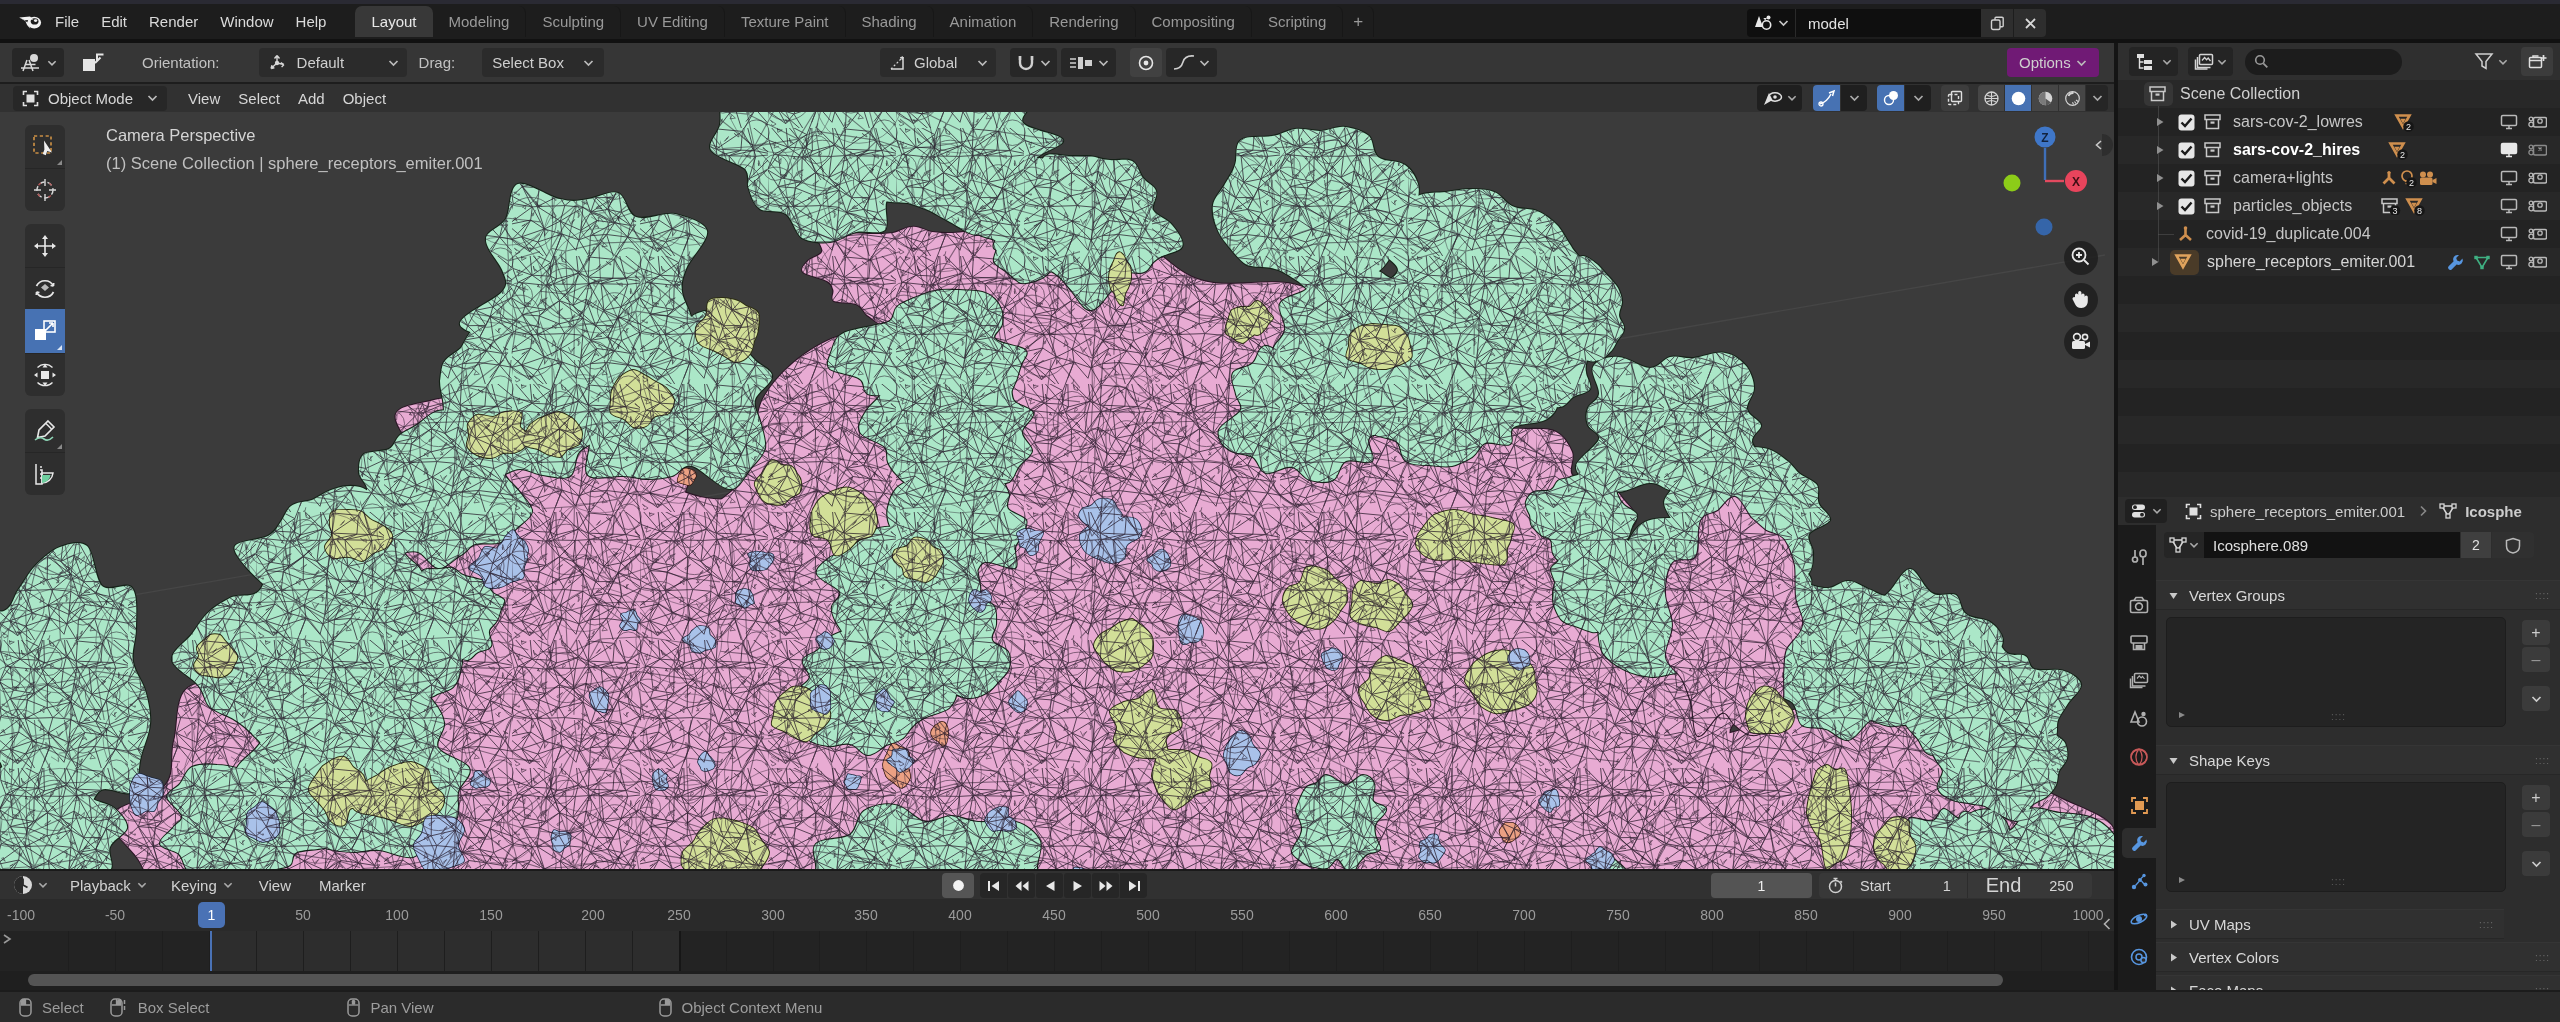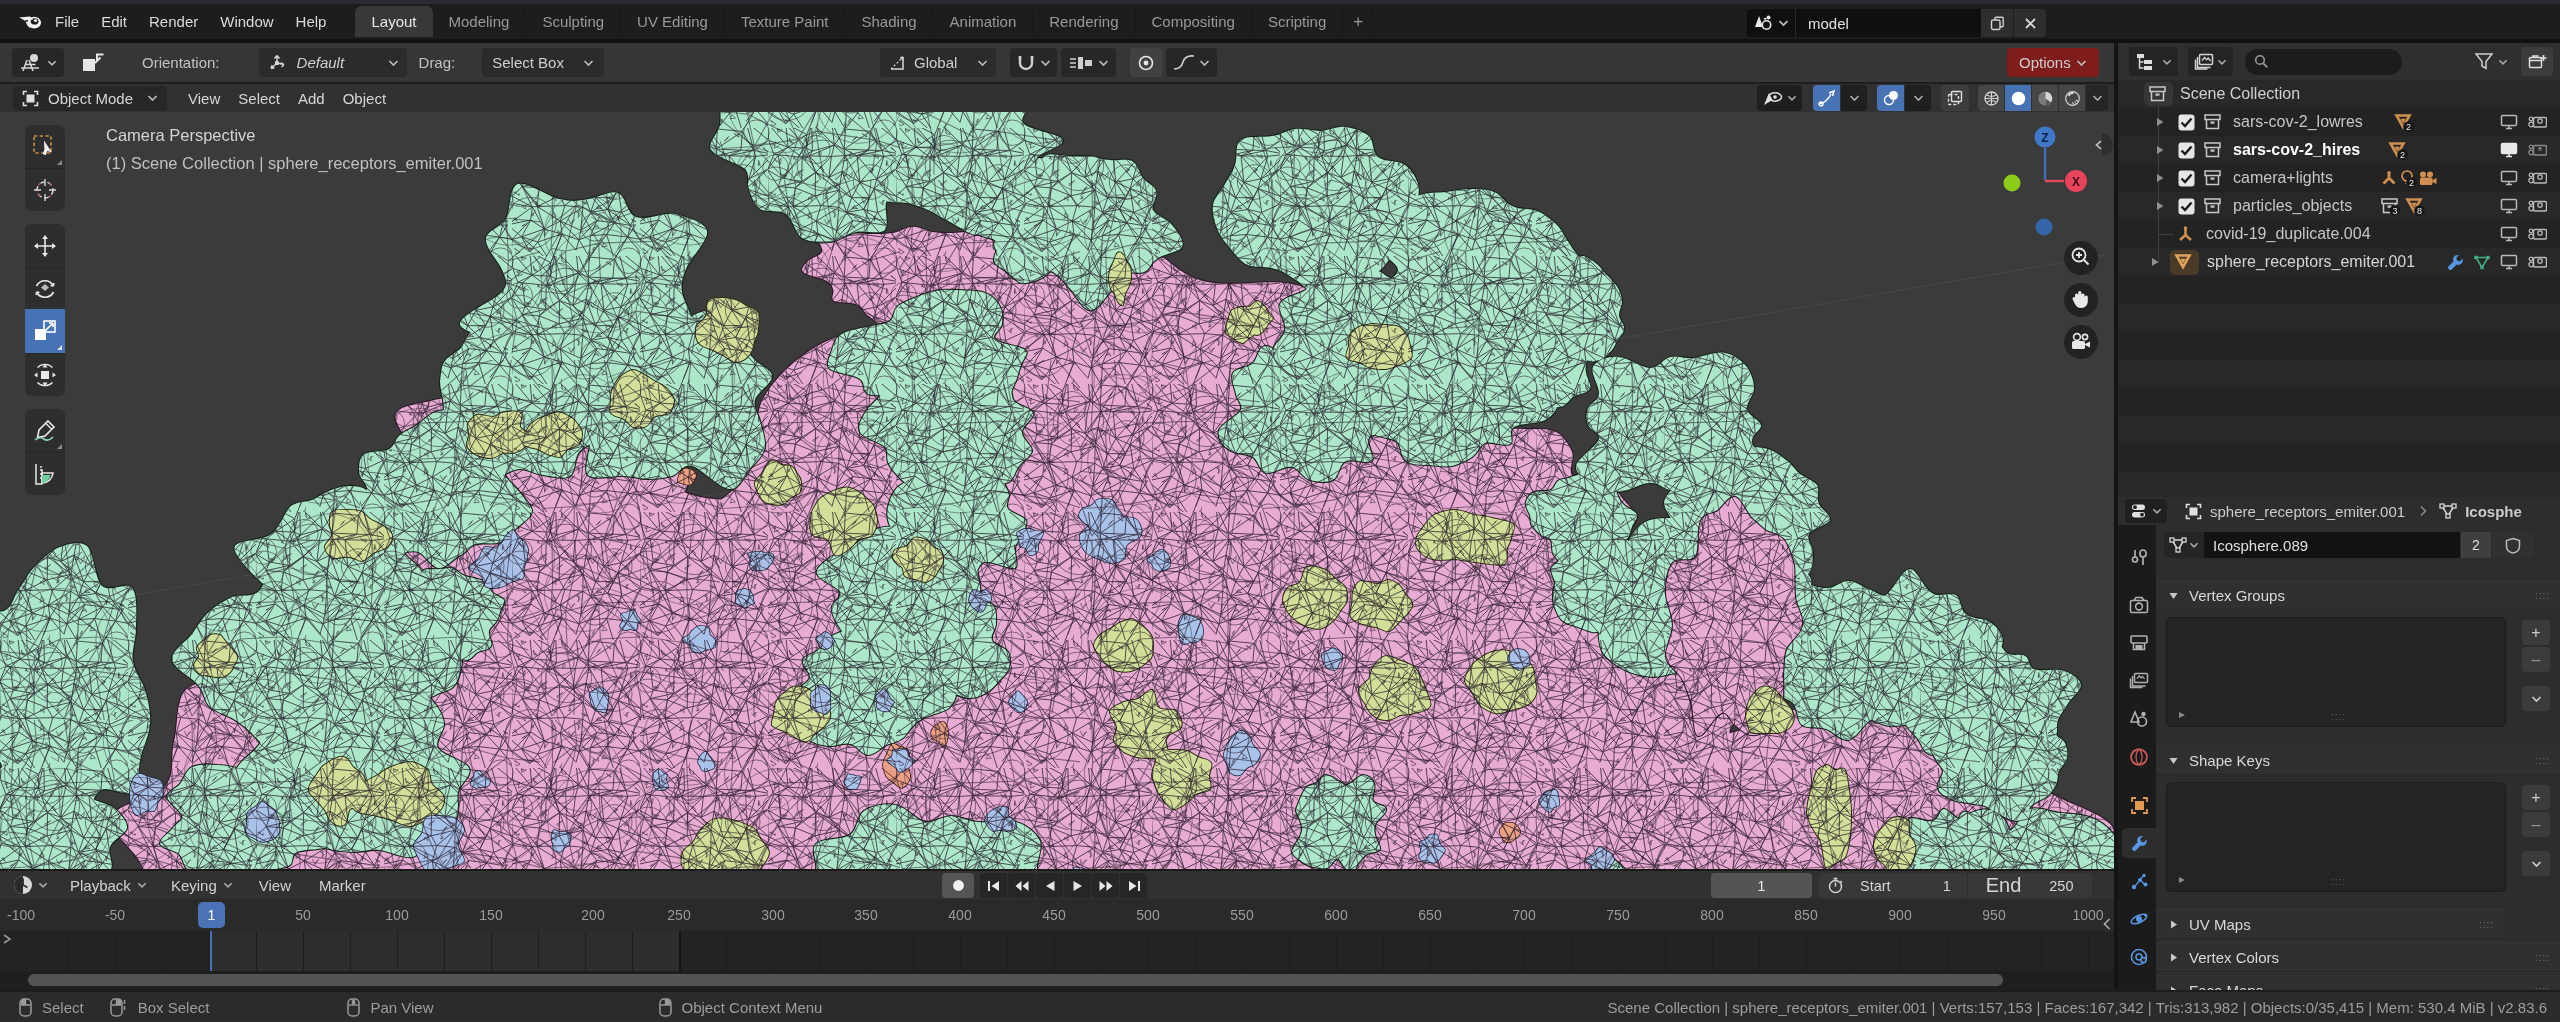--- a/index.html
+++ b/index.html
@@ -139,21 +139,21 @@
     </div>
     <div style="width:16px"></div>
     <svg width="26" height="24" viewBox="0 0 26 24">
       <rect x="3" y="8" width="12" height="12" fill="#e6e6e6"></rect>
       <path d="M17 10 V3.5 H23.5 M20.5 6.5 L15 12" stroke="#e6e6e6" stroke-width="2" fill="none"></path>
       <path d="M23.5 9 V3.5 H18" stroke="#e6e6e6" stroke-width="0" fill="none"></path>
     </svg>
     <div style="width:36px"></div>
     <span class="txt" style="color:#c2c2c2;">Orientation:</span>
     <div style="width:39px"></div>
-    <div class="btn2" style="width:148px; padding:0 8px; background:#2b2b2b;font-style:italic;">
+    <div class="btn2" style="width:148px; padding:0 8px; background:#2b2b2b;">
       <svg width="20" height="20" viewBox="0 0 20 20">
         <path d="M10 10 V2.5 M10 2.5 l-2.5 3 M10 2.5 l2.5 3" stroke="#d8d8d8" stroke-width="1.4" fill="none"></path>
         <path d="M10 10 L17 11.5 M17 11.5 l-3.2 -1.8 M17 11.5 l-2.4 2.6" stroke="#d8d8d8" stroke-width="1.4" fill="none"></path>
         <path d="M10 10 L4 15.5 M4 15.5 l1 -3.4 M4 15.5 l3.4 -0.7" stroke="#d8d8d8" stroke-width="1.4" fill="none"></path>
         <circle cx="10" cy="10" r="2.2" fill="#d8d8d8"></circle>
       </svg>
       <span style="margin-left:10px;">Default</span>
       <svg width="11" height="8" viewBox="0 0 11 8" style="margin-left:auto;">
           <path d="M1.5 2 L5.5 6 L9.5 2" stroke="#bbb" stroke-width="1.7" fill="none"></path>
         </svg>
@@ -212,21 +212,21 @@
     <div style="width:4px"></div>
     <div class="btn2" style="padding:0 7px;">
       <svg width="22" height="18" viewBox="0 0 22 18">
           <path d="M1 15 Q8 15 10 8 Q12 1 21 2" stroke="#d0d0d0" stroke-width="1.6" fill="none"></path>
         </svg>
       <svg width="11" height="8" viewBox="0 0 11 8" style="margin-left:4px">
           <path d="M1.5 2 L5.5 6 L9.5 2" stroke="#bbb" stroke-width="1.7" fill="none"></path>
         </svg>
     </div>
   </div>
-  <div class="abs btn2" style="left:2007px; top:5px; width:92px; padding:8px 12px; background:#7f1d1d;">
+  <div class="abs btn2" style="left:2007px; top:5px; width:92px; padding:8px 12px; background:#701a75;">
     <span>Options</span>
     <svg width="11" height="8" viewBox="0 0 11 8" style="margin-left:auto;">
         <path d="M1.5 2 L5.5 6 L9.5 2" stroke="#bbb" stroke-width="1.7" fill="none"></path>
       </svg>
   </div>
 </div>
 
 <div class="abs" id="row3">
   <div class="row" style="height:28px;">
     <div style="width:13px"></div>
@@ -1747,16 +1747,15 @@
       </svg>
     <span style="margin-left:10px;">Pan View</span>
     <div style="width:225px"></div>
     <svg width="13" height="19" viewBox="0 0 13 19">
         <rect x="1" y="1" width="11" height="17" rx="4" fill="none" stroke="#9a9a9a" stroke-width="1.5"></rect>
         <path d="M1.8 7 h9.4 M6.5 1 v6" stroke="#9a9a9a" stroke-width="1.3"></path>
         <path d="M11 2.5 a4.5 4.5 0 0 0 -4.3 -1.4 v6 h4.5 z" fill="#9a9a9a"></path>
       </svg>
     <span style="margin-left:10px;">Object Context Menu</span>
   </div>
-  <span class="abs" style="right:13px; top:7px;">Scene Collection | sphere_receptors_emiter.001 | Verts:157,153 | Faces:167,342 | Tris:313,982 | Objects:0/35,415 | Mem: 530.4 MiB | v2.83.6</span>
 </div>
 
 <div class="abs" id="vsplit"></div>
 
 </body></html>

